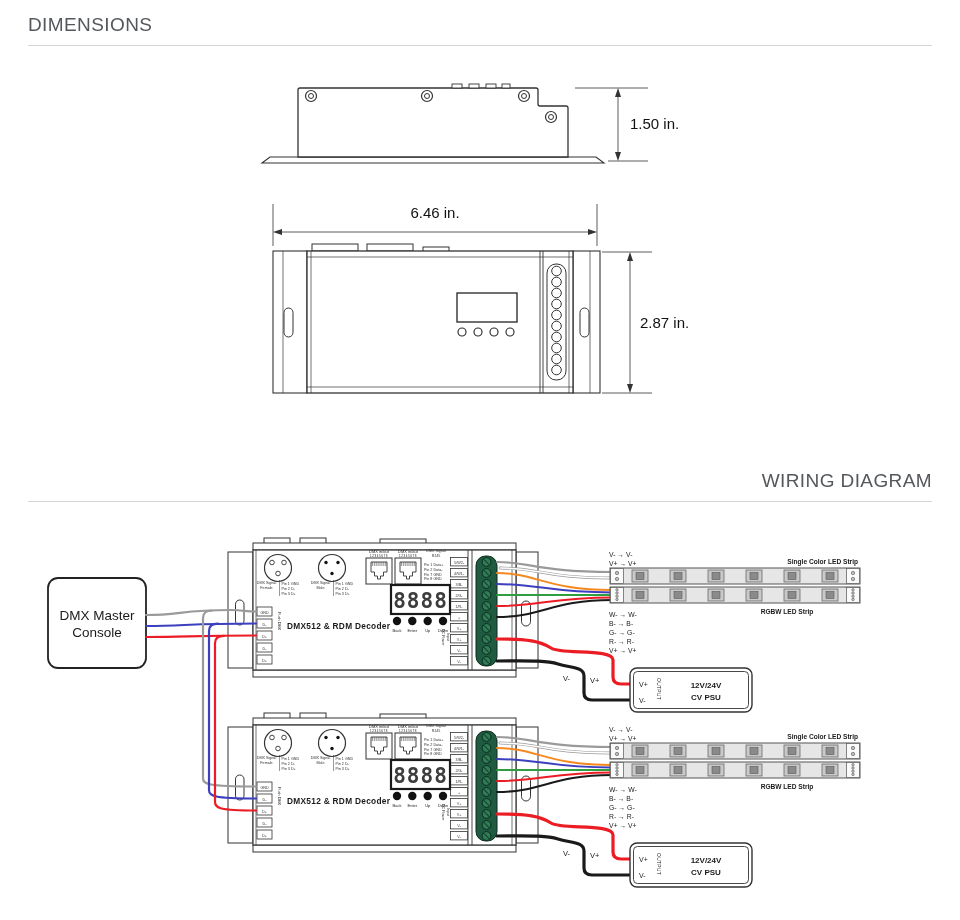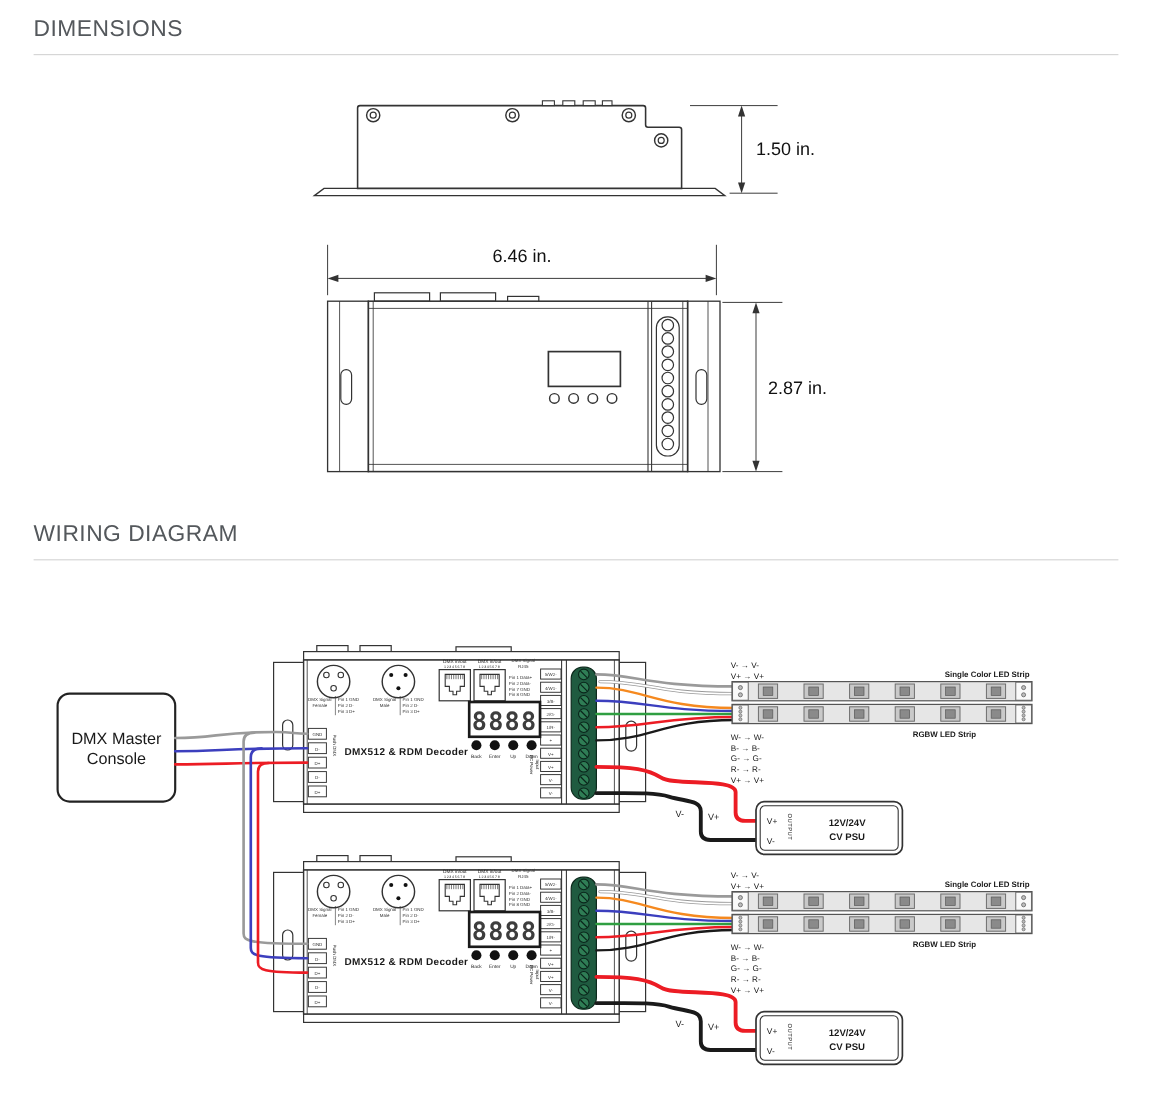--- a/index.html
+++ b/index.html
@@ -1,21 +1,21 @@
 <!DOCTYPE html>
 <html><head>
 <meta charset="utf-8">
 <style>
   html,body{margin:0;padding:0;background:#ffffff;}
   .page{position:relative;width:960px;height:920px;background:#ffffff;overflow:hidden;
         font-family:"Liberation Sans",sans-serif;}
   .section-heading{position:absolute;left:28px;width:904px;font-size:19px;color:#54585c;
         letter-spacing:.4px;border-bottom:1px solid #d6d6d6;padding-bottom:9px;}
   #h-dimensions{top:14px;}
-  #h-wiring{top:435px;}
+  #h-wiring{top:470px;text-align:right;}
   svg{position:absolute;left:0;top:0;}
   svg text{font-family:"Liberation Sans",sans-serif;fill:#1a1a1a;}
   .seg{font-family:"DejaVu Sans Mono",monospace;font-weight:bold;fill:#3d3d3d;}
   .dimtxt{font-size:15px;fill:#111;}
   .tinyc{font-size:3.7px;fill:#333;}
   .outline{fill:#ffffff;stroke:#333;}
 </style>
 </head>
 <body>
 

